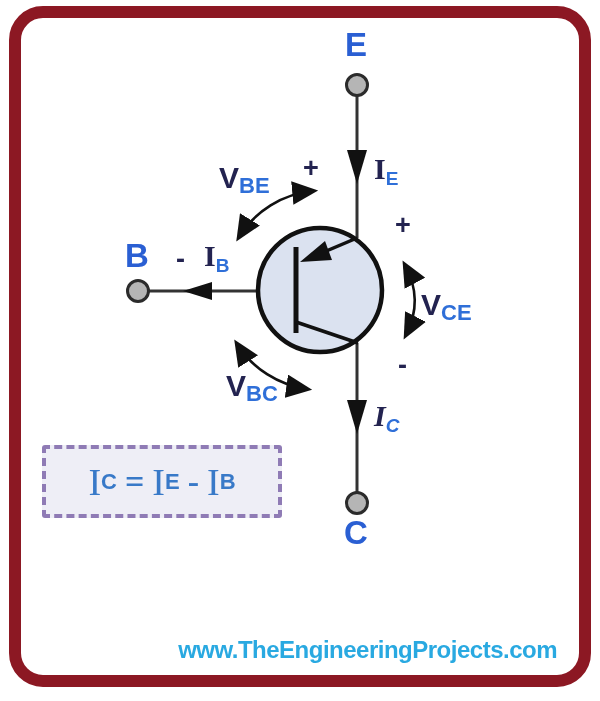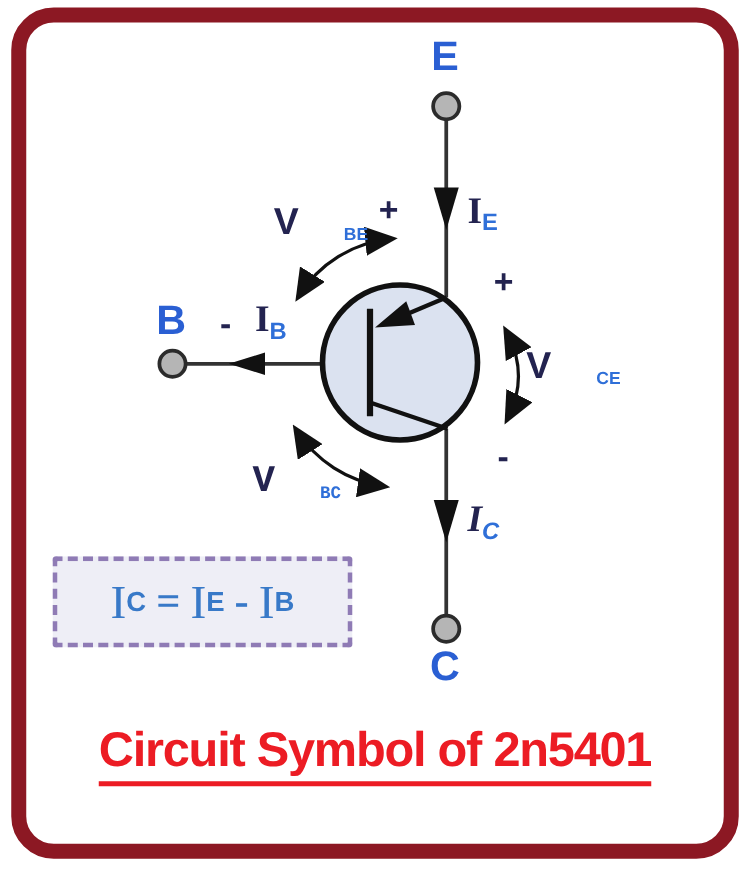--- a/index.html
+++ b/index.html
@@ -10,21 +10,21 @@
   .frame{
     position:absolute;left:9px;top:6px;width:582px;height:681px;
     border:12px solid #8C1823;border-radius:34px;box-sizing:border-box;
   }
   svg.circuit{position:absolute;left:0;top:0;width:600px;height:701px;}
   .lbl{position:absolute;line-height:1;white-space:nowrap;}
   .term-lbl{font-weight:bold;font-size:33px;color:#2A5FD3;}
   .cur .main{font-family:"Liberation Serif",serif;font-weight:bold;font-size:30px;color:#232350;}
   .cur sub{font-size:19px;font-weight:bold;color:#2F6FD8;vertical-align:-6px;font-family:"Liberation Sans",sans-serif;}
   .volt .main{font-weight:bold;font-size:30px;color:#232350;}
-  .volt sub{font-size:14px;font-weight:bold;color:#2F6FD8;vertical-align:-5px;margin-left:36px;}
+  .volt sub{font-size:22px;font-weight:bold;color:#2F6FD8;vertical-align:-5px;}
   .sign{font-weight:bold;font-size:27px;color:#232350;}
   .formula-box{
     position:absolute;left:42px;top:445px;width:240px;height:73px;
     background:#EEEEF6;border:4px dashed #8F7BB5;border-radius:3px;box-sizing:border-box;
     display:flex;align-items:center;justify-content:center;
   }
   .formula-box .f-main{font-family:"Liberation Serif",serif;font-size:38px;color:#3879C8;}
   .formula-box sub{font-size:22px;font-weight:bold;color:#3879C8;vertical-align:-8px;font-family:"Liberation Sans",sans-serif;}
   .formula-box .f-op{font-family:"Liberation Serif",serif;font-size:34px;font-weight:bold;color:#3879C8;padding:0 8px;}
   .title{
@@ -95,40 +95,38 @@
   <div class="lbl cur" style="left:204px;top:241px;">
     <span class="main">I</span><sub>B</sub>
   </div>
   <div class="lbl cur" style="left:374px;top:401px;font-style:italic;">
     <span class="main">I</span><sub>C</sub>
   </div>
 
   <div class="lbl volt" style="left:219px;top:163px;">
     <span class="main">V</span><sub>BE</sub>
   </div>
-  <div class="lbl volt" style="left:421px;top:278px;">
+  <div class="lbl volt" style="left:421px;top:290px;">
     <span class="main">V</span><sub>CE</sub>
   </div>
-  <div class="lbl volt" style="left:202px;top:371px;font-family:Liberation Mono, monospace;">
+  <div class="lbl volt" style="left:226px;top:371px;">
     <span class="main">V</span><sub>BC</sub>
   </div>
 
   <div class="lbl sign" style="left:303px;top:155px;">+</div>
   <div class="lbl sign" style="left:395px;top:212px;">+</div>
   <div class="lbl sign" style="left:176px;top:246px;">-</div>
   <div class="lbl sign" style="left:398px;top:352px;">-</div>
 
   <div class="formula-box">
     <span class="f-main">I</span>
       <sub>C</sub>
     <span class="f-op">=</span>
     <span class="f-main">I</span>
       <sub>E</sub>
     <span class="f-op">-</span>
     <span class="f-main">I</span>
       <sub>B</sub>
   </div>
 
-  <div class="title">
-    <span>Circuit Symbol of 2n5401</span>
-  </div>
+  <div class="website">www.TheEngineeringProjects.com</div>
 
 </div>
 
 </body></html>

